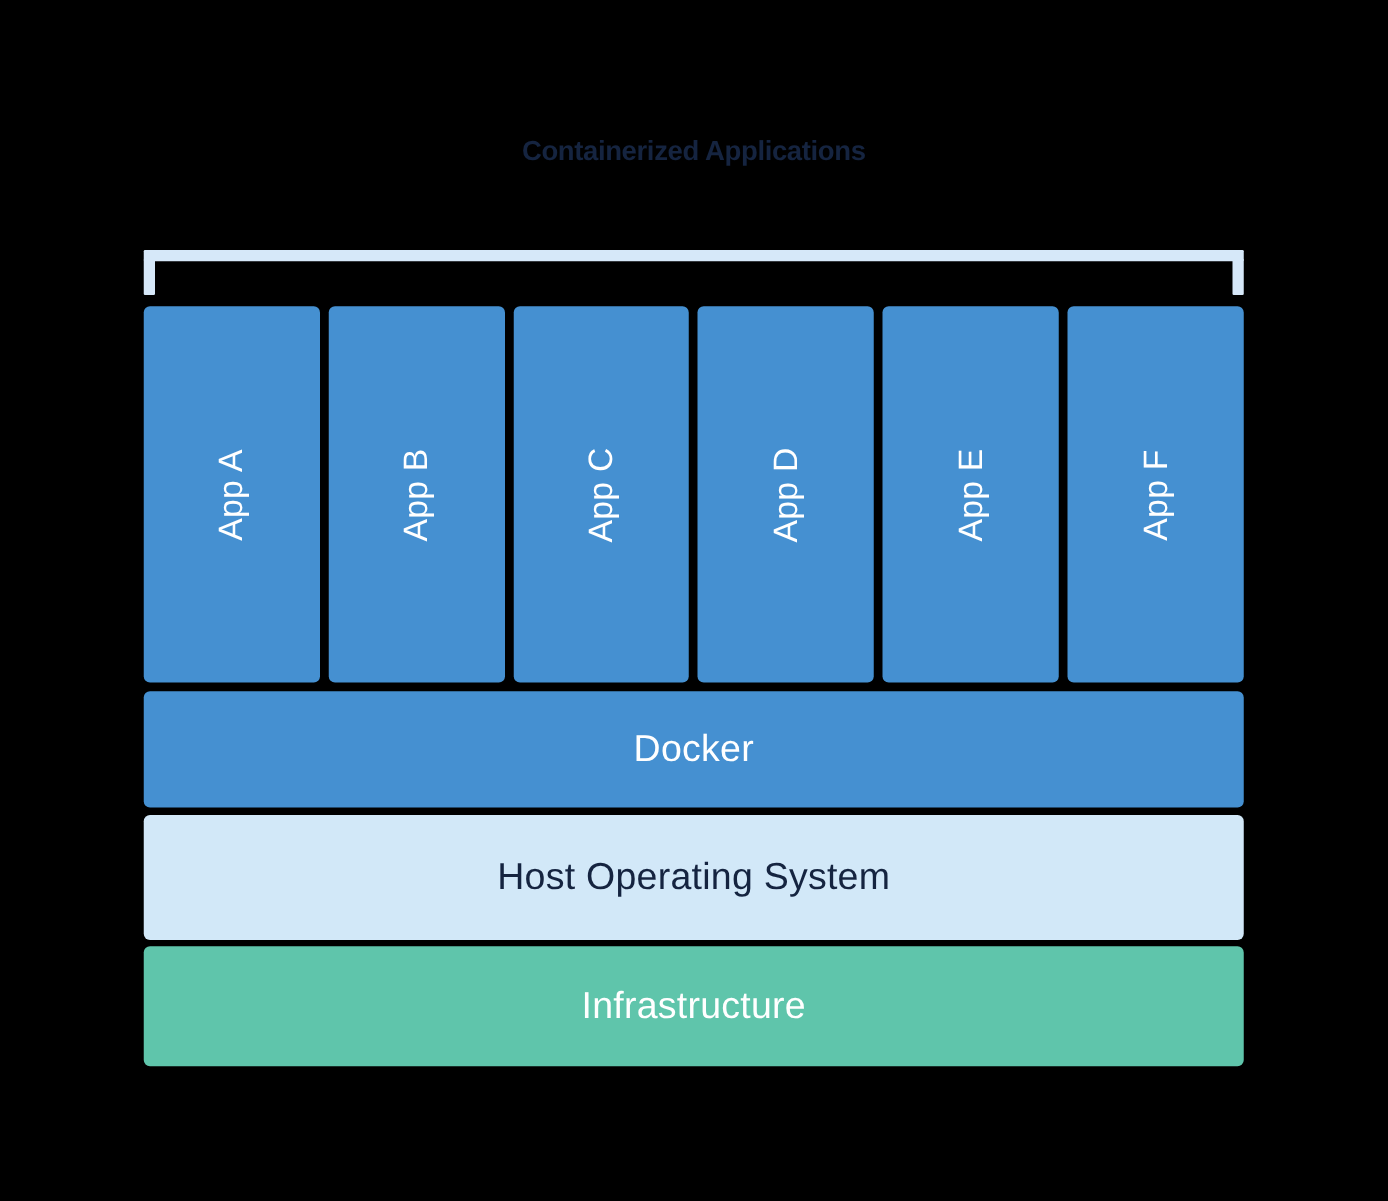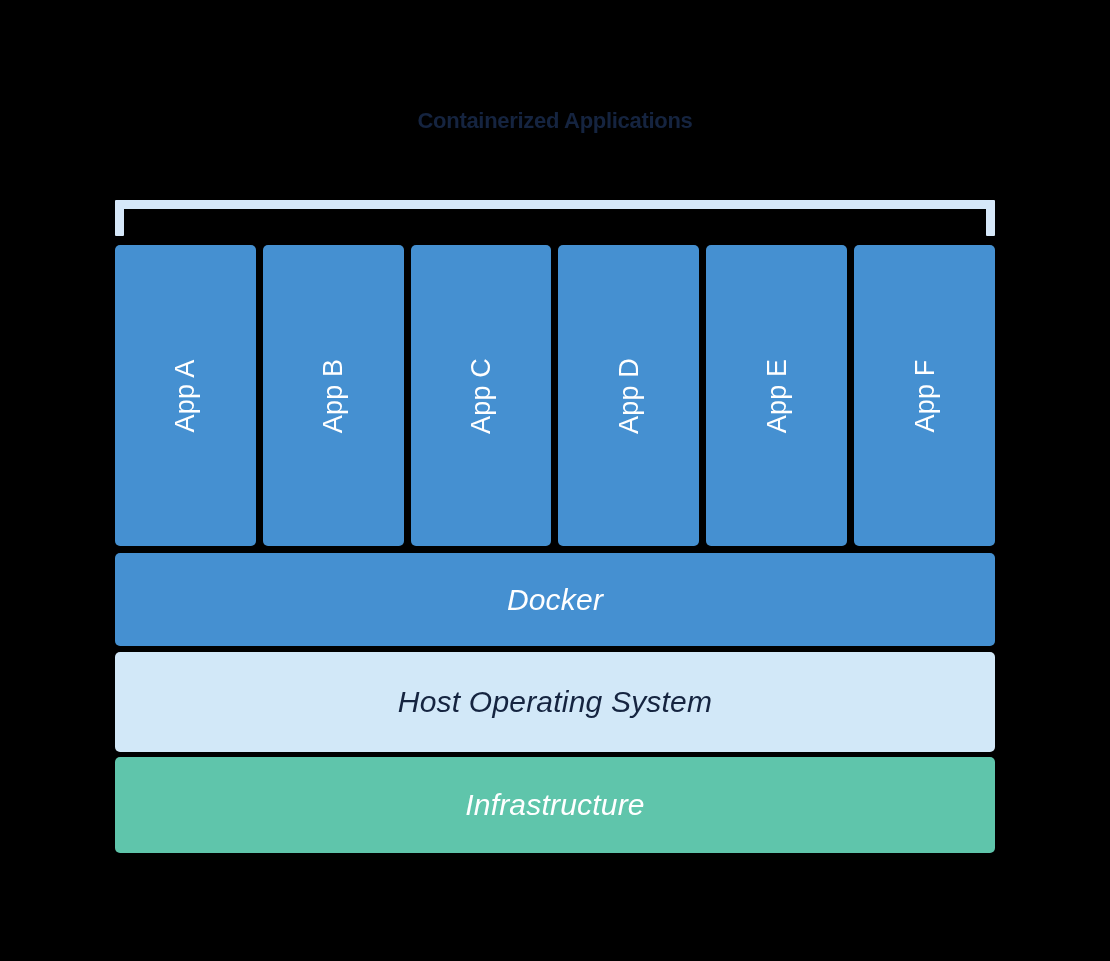--- a/index.html
+++ b/index.html
@@ -99,21 +99,20 @@
   .layer {
     position: absolute;
     left: 115px;
     width: 880px;
     border-radius: 5px;
     display: flex;
     align-items: center;
     justify-content: center;
     font-weight: 400;
     letter-spacing: 0.2px;
-    font-style: italic;
   }
   .layer-docker {
     top: 553px;
     height: 93px;
     background: #4590d1;
     color: #ffffff;
     font-size: 30px;
   }
   .layer-host {
     top: 652px;

